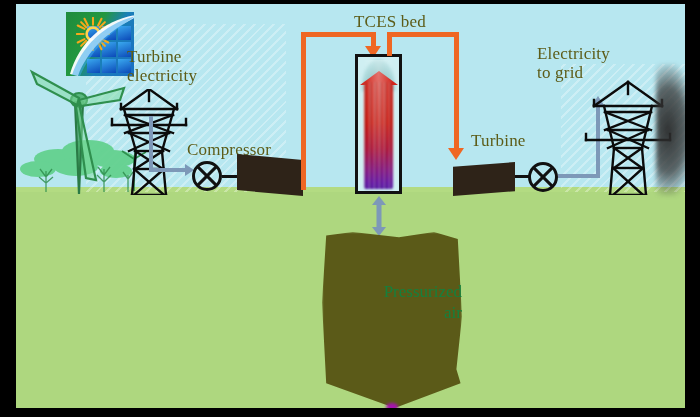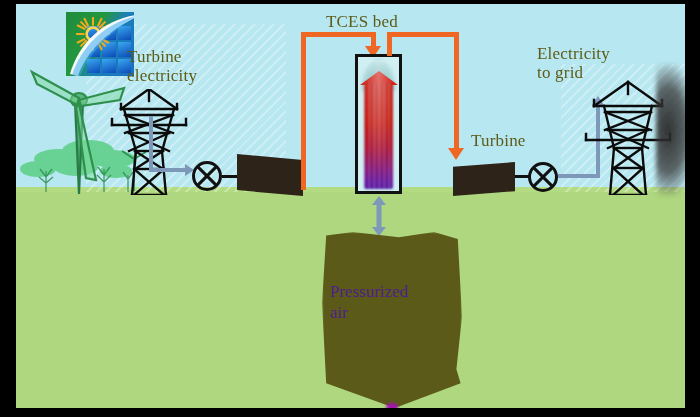--- a/index.html
+++ b/index.html
@@ -61,21 +61,21 @@
 
   
   .label {
     position: absolute;
     color: #5c5c18;
     font-size: 17px;
     line-height: 1.12;
     white-space: pre;
     letter-spacing: .2px;
   }
-  .label.center { text-align: left; }
+  .label.center { text-align: right; }
 
   
   .logo {
     position: absolute;
     width: 68px; height: 64px;
   }
   .logo .lbg {
     position: absolute; inset: 0;
     background: linear-gradient(120deg, #1e8b3c 0%, #23983f 38%, #1a7fb8 60%, #1a6fc4 100%);
   }
@@ -235,27 +235,26 @@
   
   .cavern {
     position: absolute;
     background: #5b5a18;
     filter: blur(1.2px);
     clip-path: polygon(3% 2%, 22% 0%, 55% 3%, 80% 0%, 97% 4%,
                        100% 48%, 96% 78%, 99% 86%, 52% 100%, 3% 86%, 0% 40%);
   }
   .cavern-label {
     position: absolute;
-    color: #4c1d95;
+    color: #15803d;
     font-size: 17px;
-    text-align: left;
+    text-align: right;
     line-height: 1.25;
     width: 100%;
     white-space: pre-line;
-    padding-left: 8px;
   }
   .purple-dot {
     position: absolute;
     width: 12px; height: 8px;
     background: #a612b0;
     filter: blur(1.5px);
     border-radius: 50%;
   }
   .smoke {
     position: absolute;
@@ -372,20 +371,21 @@
         <path d="M21 44 L61 62 M61 44 L21 62"></path>
         <path d="M27 62 L55 80 M55 62 L27 80"></path>
         <path d="M26 80 L56 106 M56 80 L26 106"></path>
       </g>
     </svg>
 
     <div class="elec" style="left:133px;top:112px;width:4px;height:54px;"></div>
     <div class="elec" style="left:133px;top:164px;width:37px;height:4px;"></div>
     <div class="elec-arrow-r" style="left:169px;top:160px;"></div>
 
+    <div class="label" style="left:171px;top:136px;">Compressor</div>
     <div class="valve" style="left:176px;top:157px;width:30px;height:30px;"></div>
     <div class="shaft" style="left:206px;top:171px;width:16px;height:3px;"></div>
     <div class="comp-box" style="left:221px;top:150px;width:66px;height:42px;"></div>
 
     <div class="pipe" style="left:285px;top:28px;width:5px;height:158px;"></div>
     <div class="pipe" style="left:285px;top:28px;width:75px;height:5px;"></div>
     <div class="pipe" style="left:355px;top:28px;width:5px;height:16px;"></div>
     <div class="pipe-arrow" style="left:349px;top:42px;"></div>
 
     <div class="label center" style="left:310px;top:8px;width:100px;">TCES bed</div>

